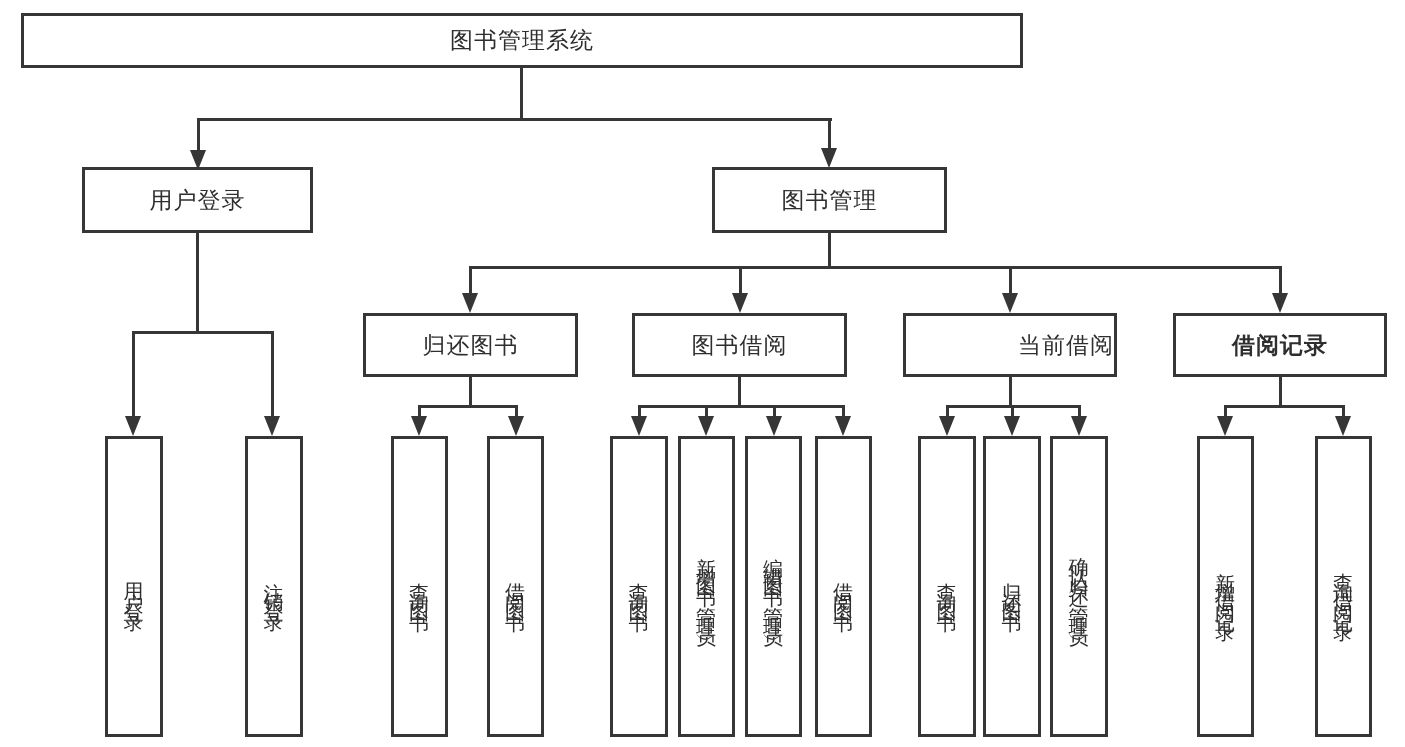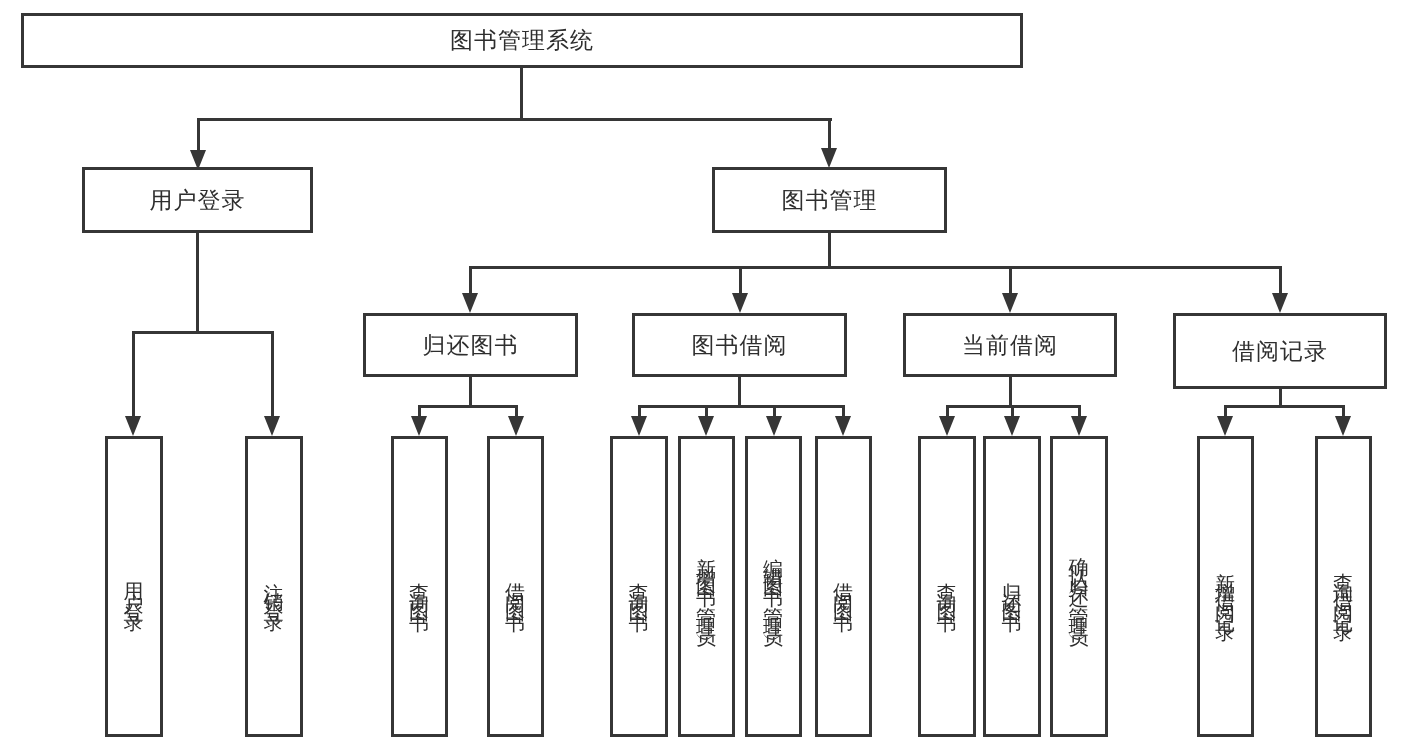--- a/index.html
+++ b/index.html
@@ -154,24 +154,24 @@
   <div class="box" style="left:712px;top:167px;width:235px;height:66px;">
     <span class="hlabel">图书管理</span>
   </div>
 
   <div class="box" style="left:363px;top:313px;width:215px;height:64px;">
     <span class="hlabel">归还图书</span>
   </div>
   <div class="box" style="left:632px;top:313px;width:215px;height:64px;">
     <span class="hlabel">图书借阅</span>
   </div>
-  <div class="box" style="left:903px;top:313px;width:214px;height:64px;">
+  <div class="box" style="left:903px;top:313px;width:214px;height:64px;justify-content:flex-end;">
     <span class="hlabel">当前借阅</span>
   </div>
-  <div class="box" style="left:1173px;top:313px;width:214px;height:76px;">
+  <div class="box" style="left:1173px;top:313px;width:214px;height:64px;font-weight:bold;">
     <span class="hlabel">借阅记录</span>
   </div>
 
   <div class="box" style="left:105px;top:436px;width:58px;height:301px;">
     <span class="vlabel">用户登录</span>
   </div>
   <div class="box" style="left:245px;top:436px;width:58px;height:301px;">
     <span class="vlabel">注销登录</span>
   </div>
 

